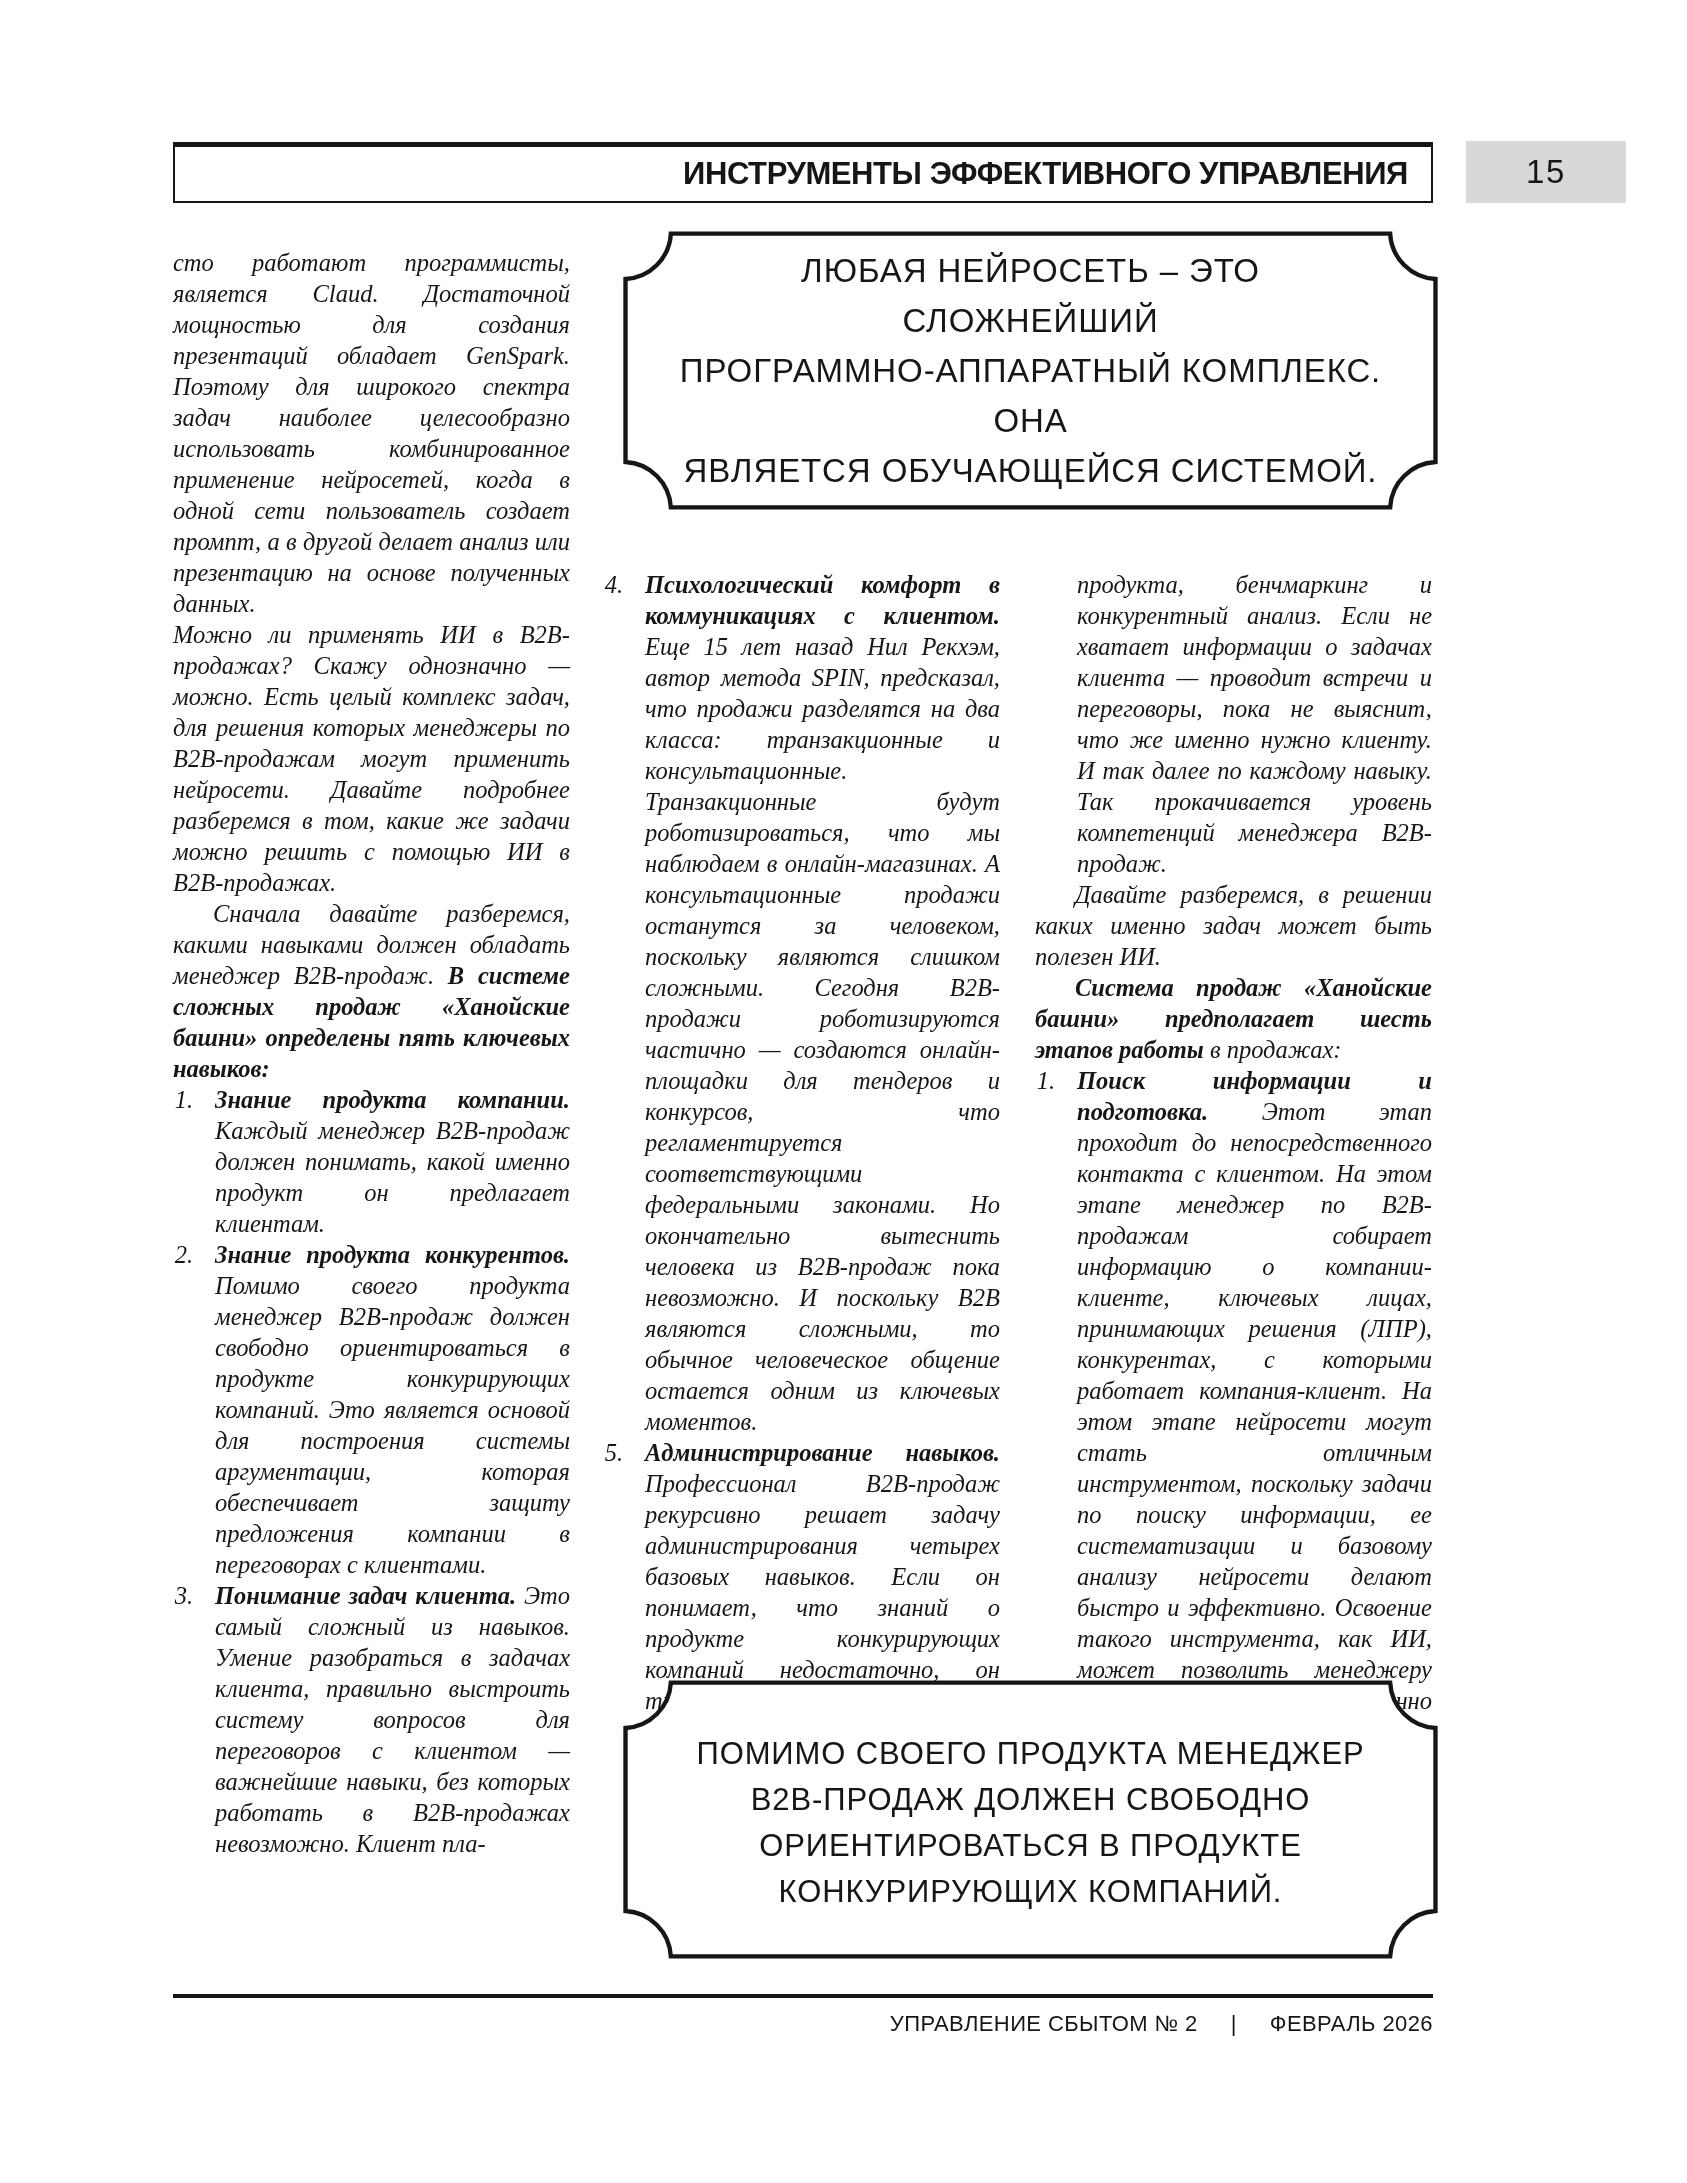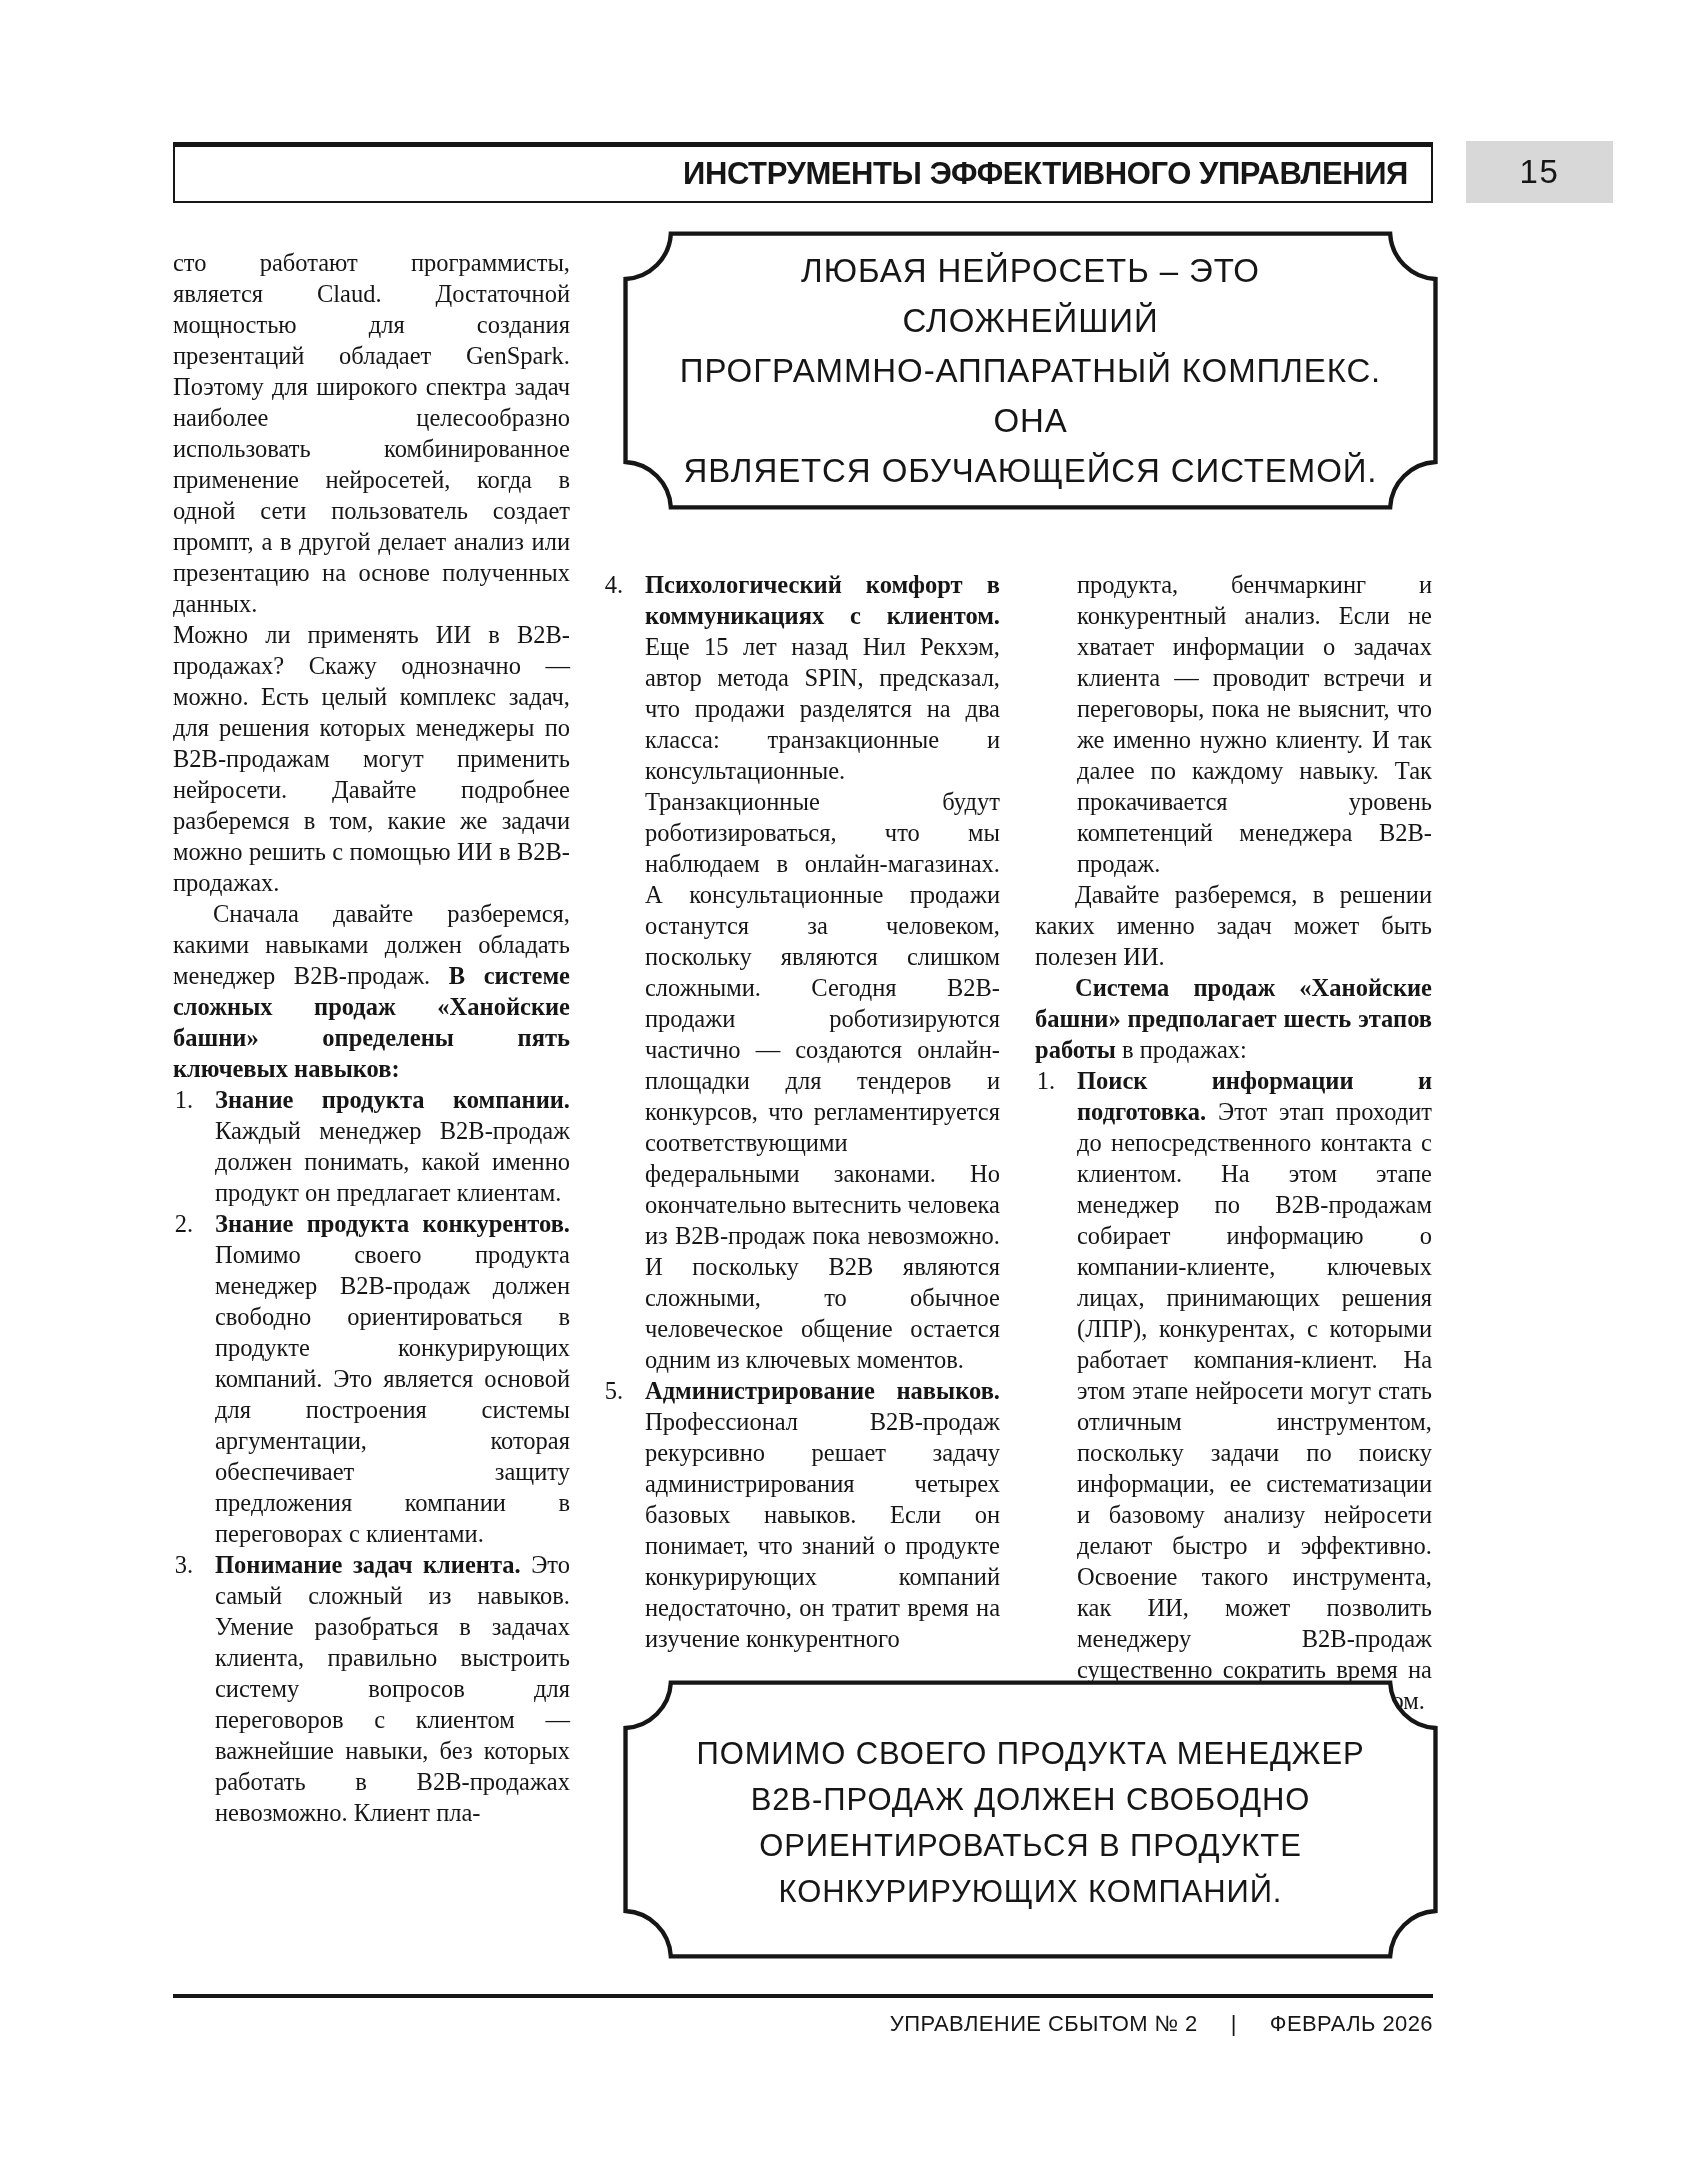--- a/index.html
+++ b/index.html
@@ -18,21 +18,21 @@
     border:2.6px solid #161616;border-top-width:5.2px;
     display:flex;align-items:center;justify-content:flex-end;
     padding-right:23px;
   }
   .header-title{
     font-family:"Liberation Sans", sans-serif;
     font-weight:bold;font-size:31px;letter-spacing:-0.4px;
     white-space:nowrap;
   }
   .pagenum-box{
-    position:absolute;left:1466px;top:141px;width:147px;height:62px;
+    position:absolute;left:1466px;top:141px;width:160px;height:62px;
     background:#d8d8d8;
     display:flex;align-items:center;justify-content:center;
   }
   .pagenum{
     font-family:"Liberation Sans", sans-serif;
     font-size:33px;letter-spacing:1.7px;
   }
   
   .pullquote{
     position:absolute;left:622px;width:817px;height:279px;
@@ -47,20 +47,21 @@
     font-family:"Liberation Sans", sans-serif;
     white-space:pre-line;
   }
   .pq-top .pq-text{font-size:33px;line-height:50px;letter-spacing:0.9px;box-sizing:border-box;}
   .pq-bottom .pq-text{font-size:31px;line-height:46px;letter-spacing:0.9px;padding-top:7px;box-sizing:border-box;}
   
   .col{
     position:absolute;width:397px;
     font-size:24.5px;line-height:31px;
     text-align:justify;
+    font-style:italic;
   }
   .col1{left:173px;top:247px;}
   .col2{left:603px;top:569px;}
   .col3{left:1035px;top:569px;}
   p{margin:0;}
   .p-indent{text-indent:40px;}
   .section-heading{
     font-family:"Liberation Sans", sans-serif;
     font-weight:bold;font-size:31px;line-height:44px;
     letter-spacing:0.4px;

